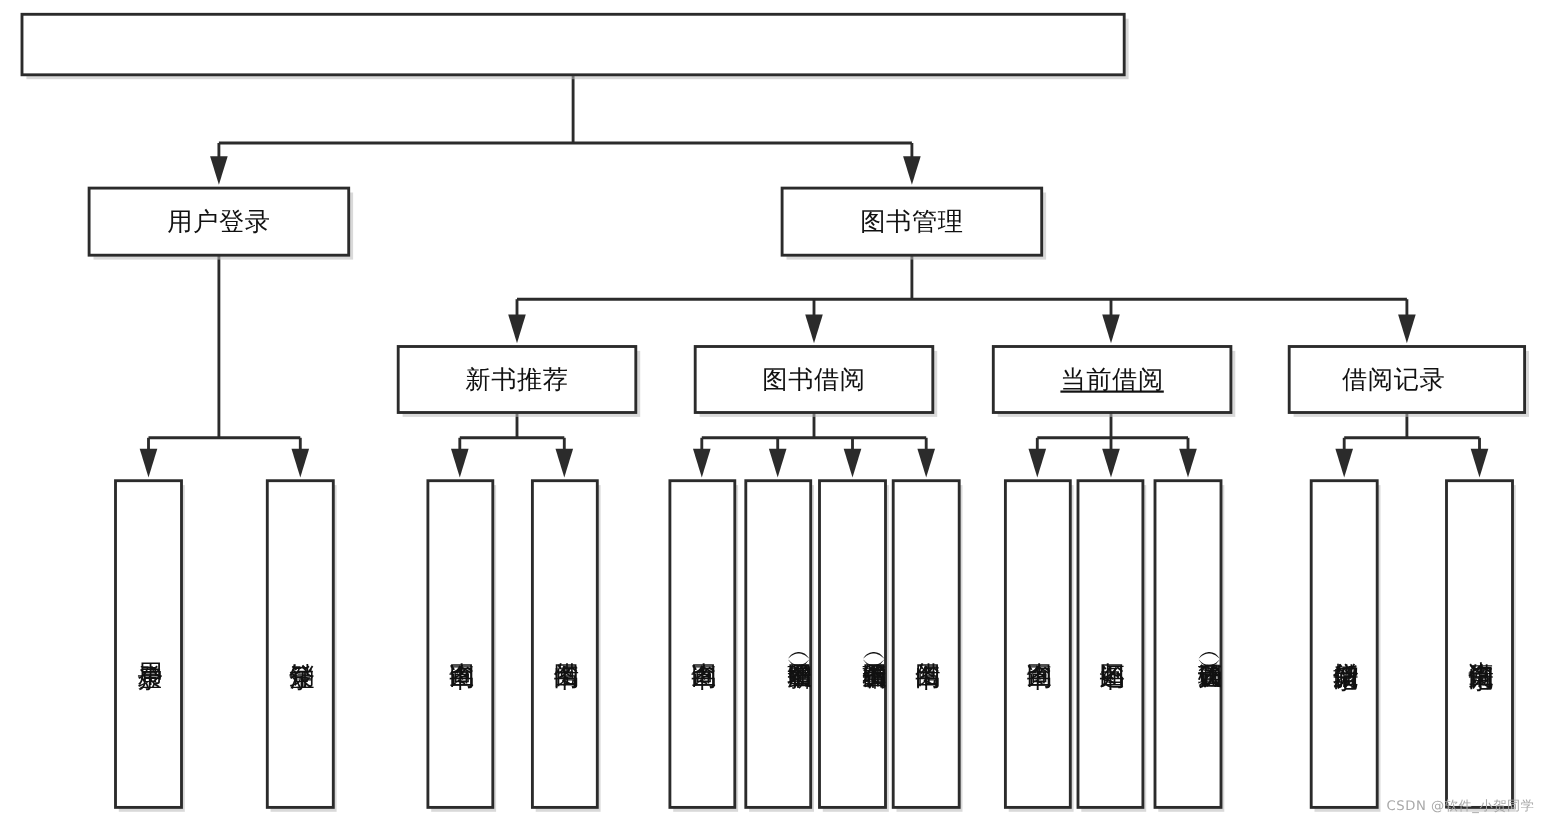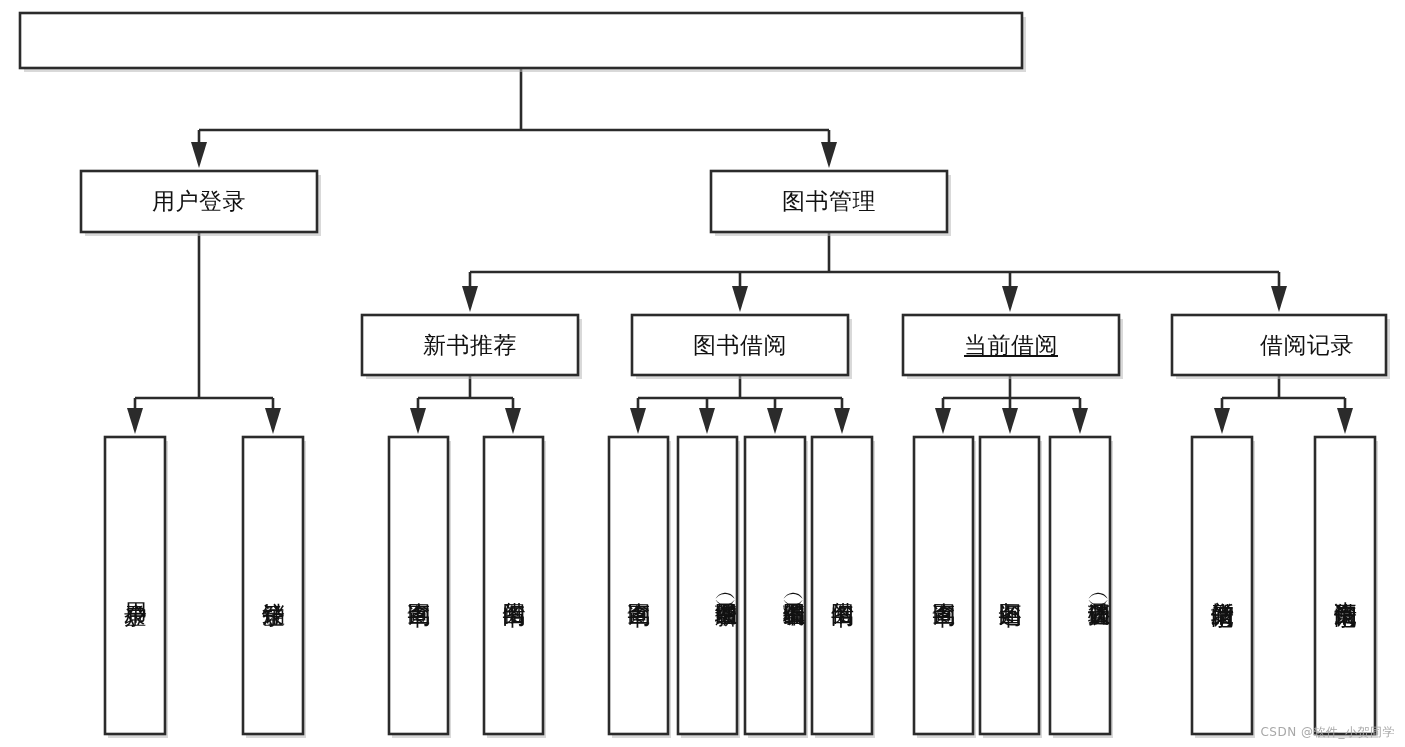--- a/index.html
+++ b/index.html
@@ -236,21 +236,21 @@
   <div class="node-label-h" style="left:81px; top:171px; width:236px; height:61px;">用户登录</div>
 
   <div class="node-label-h" style="left:711px; top:171px; width:236px; height:61px;">图书管理</div>
 
   <div class="node-label-h" style="left:632px; top:315px; width:216px; height:60px;">图书借阅</div>
 
   <div class="node-label-h" style="left:362px; top:315px; width:216px; height:60px;">新书推荐</div>
 
   <div class="node-label-h" style="left:903px; top:315px; width:216px; height:60px;text-decoration:underline;">当前借阅</div>
 
-  <div class="node-label-h" style="left:1172px; top:315px; width:190px; height:60px;padding-left:40px;">借阅记录</div>
+  <div class="node-label-h" style="left:1172px; top:315px; width:190px; height:60px;">借阅记录</div>
 
   <div class="node-label-v" style="left:105px; top:437px; width:60px; height:297px;">用户登录</div>
 
   <div class="node-label-v" style="left:243px; top:437px; width:60px; height:297px;">注销登录</div>
 
   <div class="node-label-v" style="left:389px; top:437px; width:59px; height:297px;">查询图书</div>
 
   <div class="node-label-v" style="left:484px; top:437px; width:59px; height:297px;">借阅图书</div>
 
   <div class="node-label-v" style="left:609px; top:437px; width:59px; height:297px;">查询图书</div>

